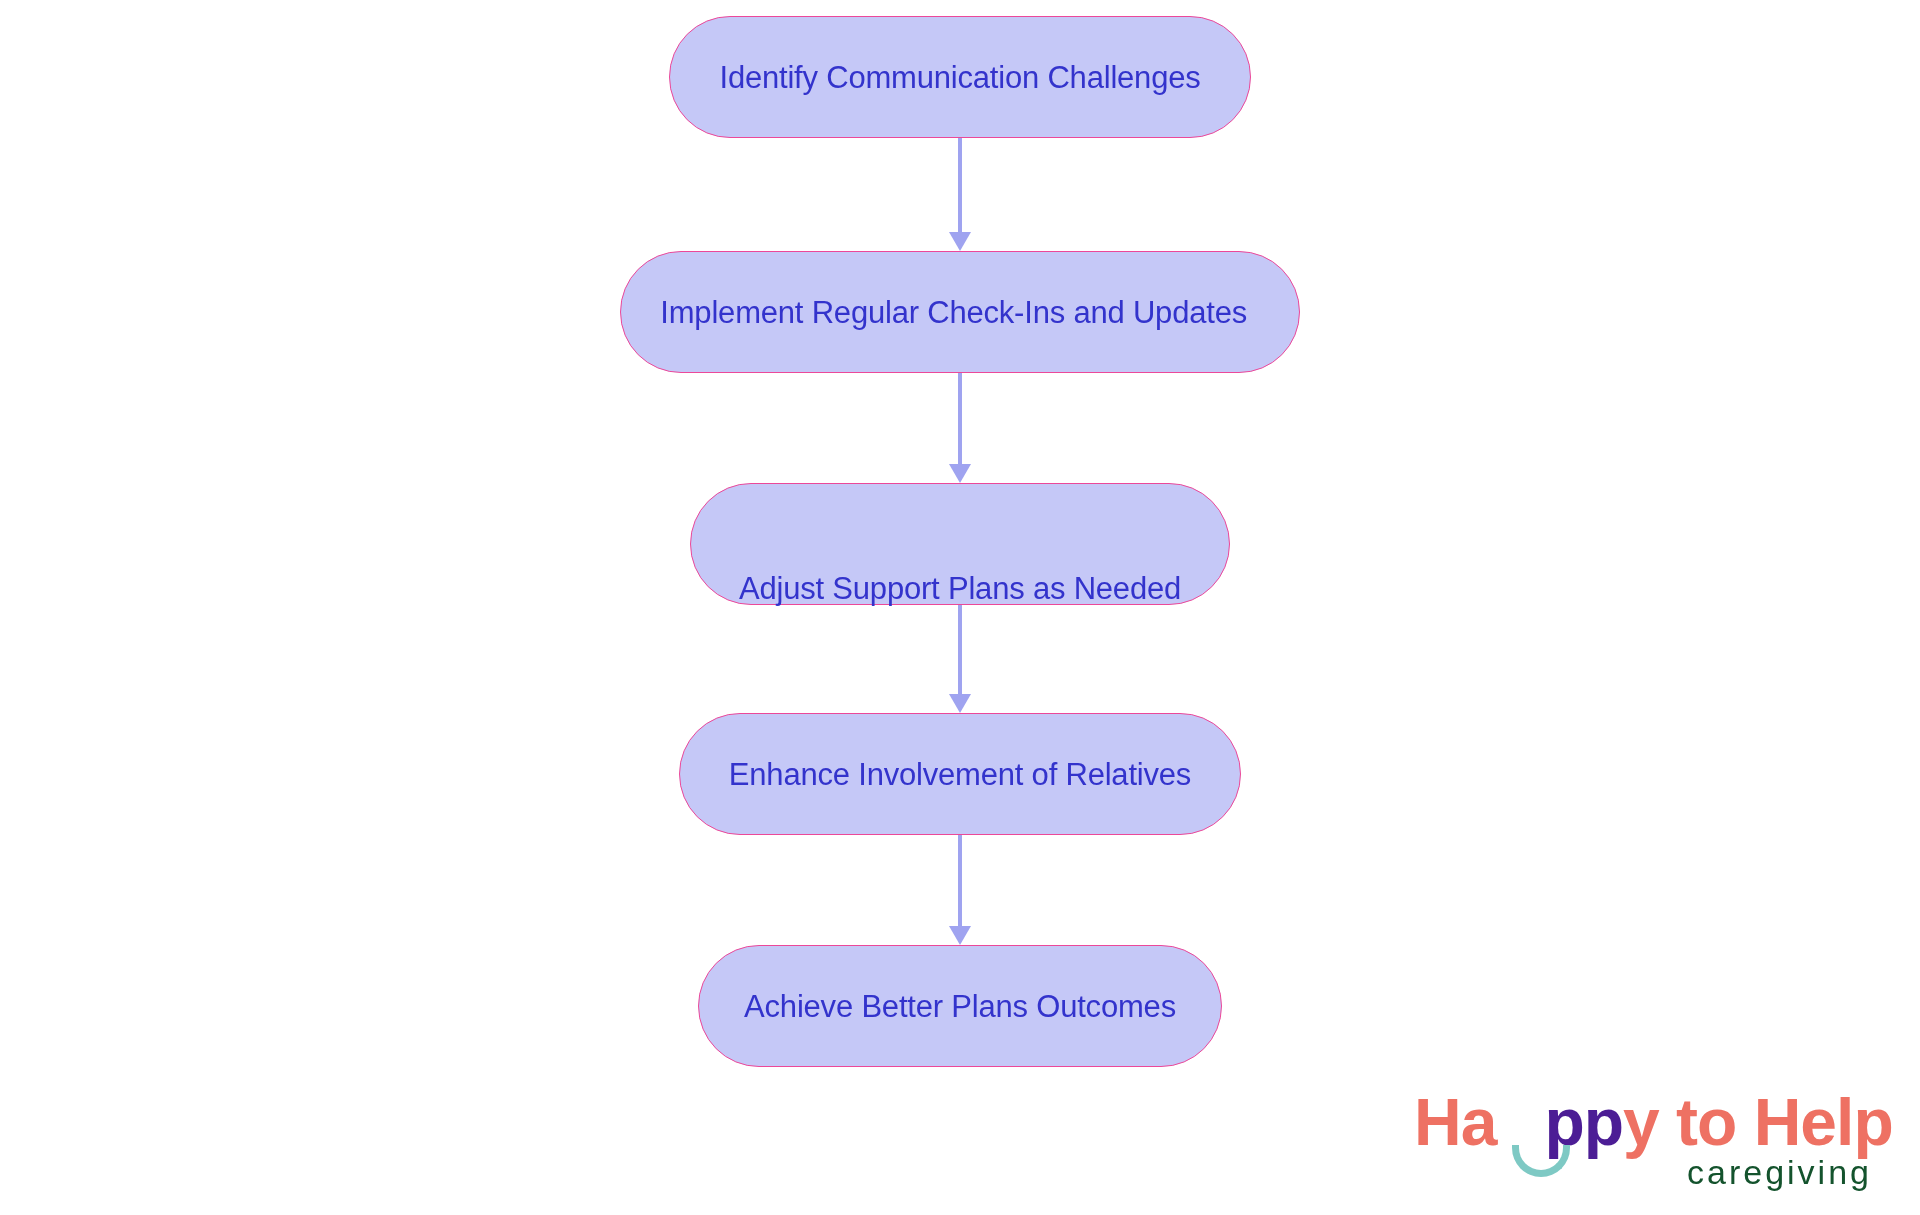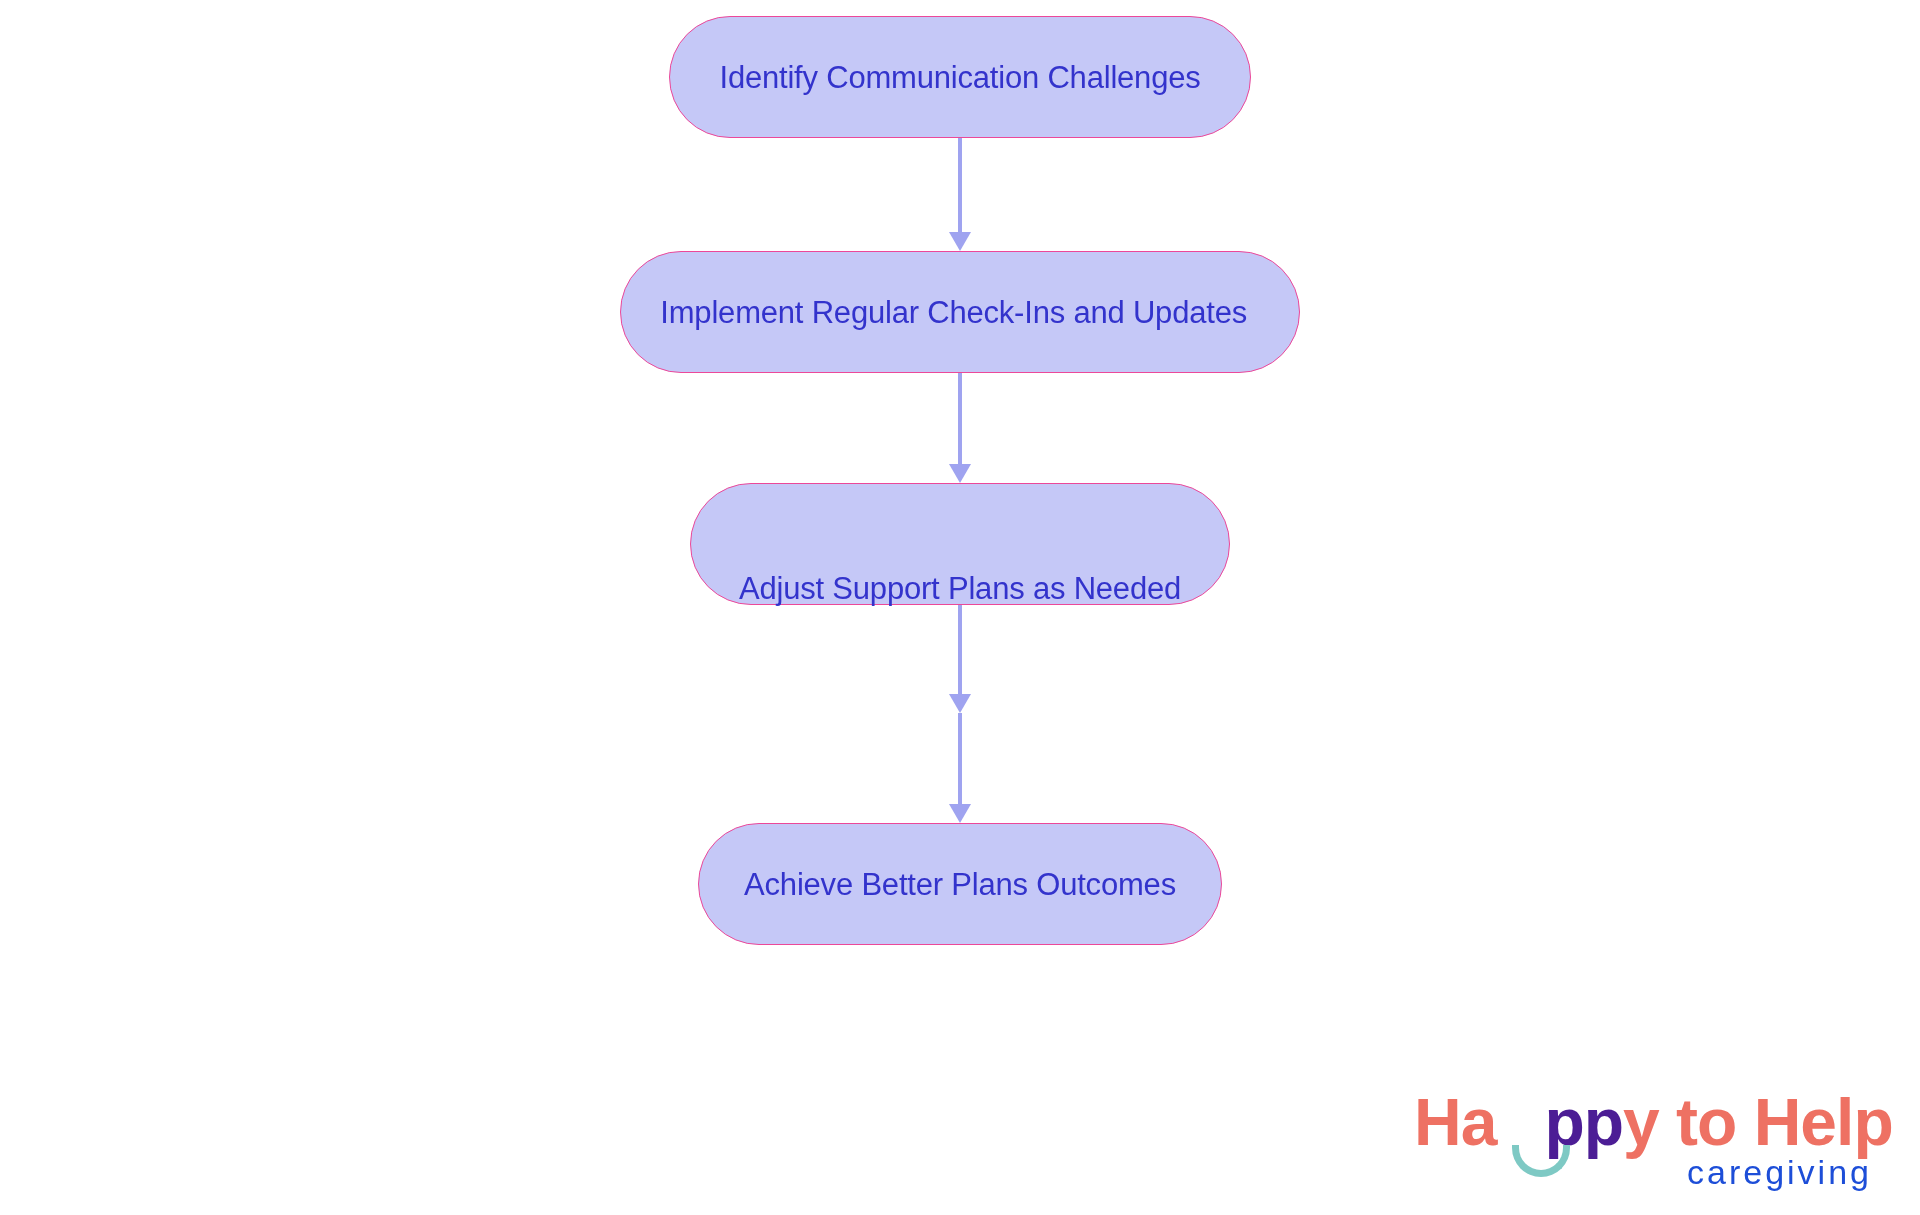--- a/index.html
+++ b/index.html
@@ -121,21 +121,21 @@
     border-radius: 0 0 40px 40px;
     box-sizing: border-box;
   }
   .brand-tagline {
     position: absolute;
     right: 2px;
     top: 66px;
     font-size: 34px;
     font-weight: 400;
     letter-spacing: 3px;
-    color: #1d4ed8;
+    color: #14532d;
     line-height: 1;
     white-space: nowrap;
   }
 </style>
 </head>
 <body>
 
 <div id="flow-canvas">
 
   <div class="flow-chain">
@@ -162,20 +162,23 @@
 
     <div class="flow-node node-w3">
       <span class="flow-node-label">Adjust Support Plans as Needed</span>
     </div>
 
     <div class="connector conn-3">
       <div class="connector-stem"></div>
       <div class="connector-head"></div>
     </div>
 
+    <div class="flow-node node-w4">
+      <span class="flow-node-label">Enhance Involvement of Relatives</span>
+    </div>
 
     <div class="connector conn-4">
       <div class="connector-stem"></div>
       <div class="connector-head"></div>
     </div>
 
     <div class="flow-node node-w5">
       <span class="flow-node-label">Achieve Better Plans Outcomes</span>
     </div>
 

